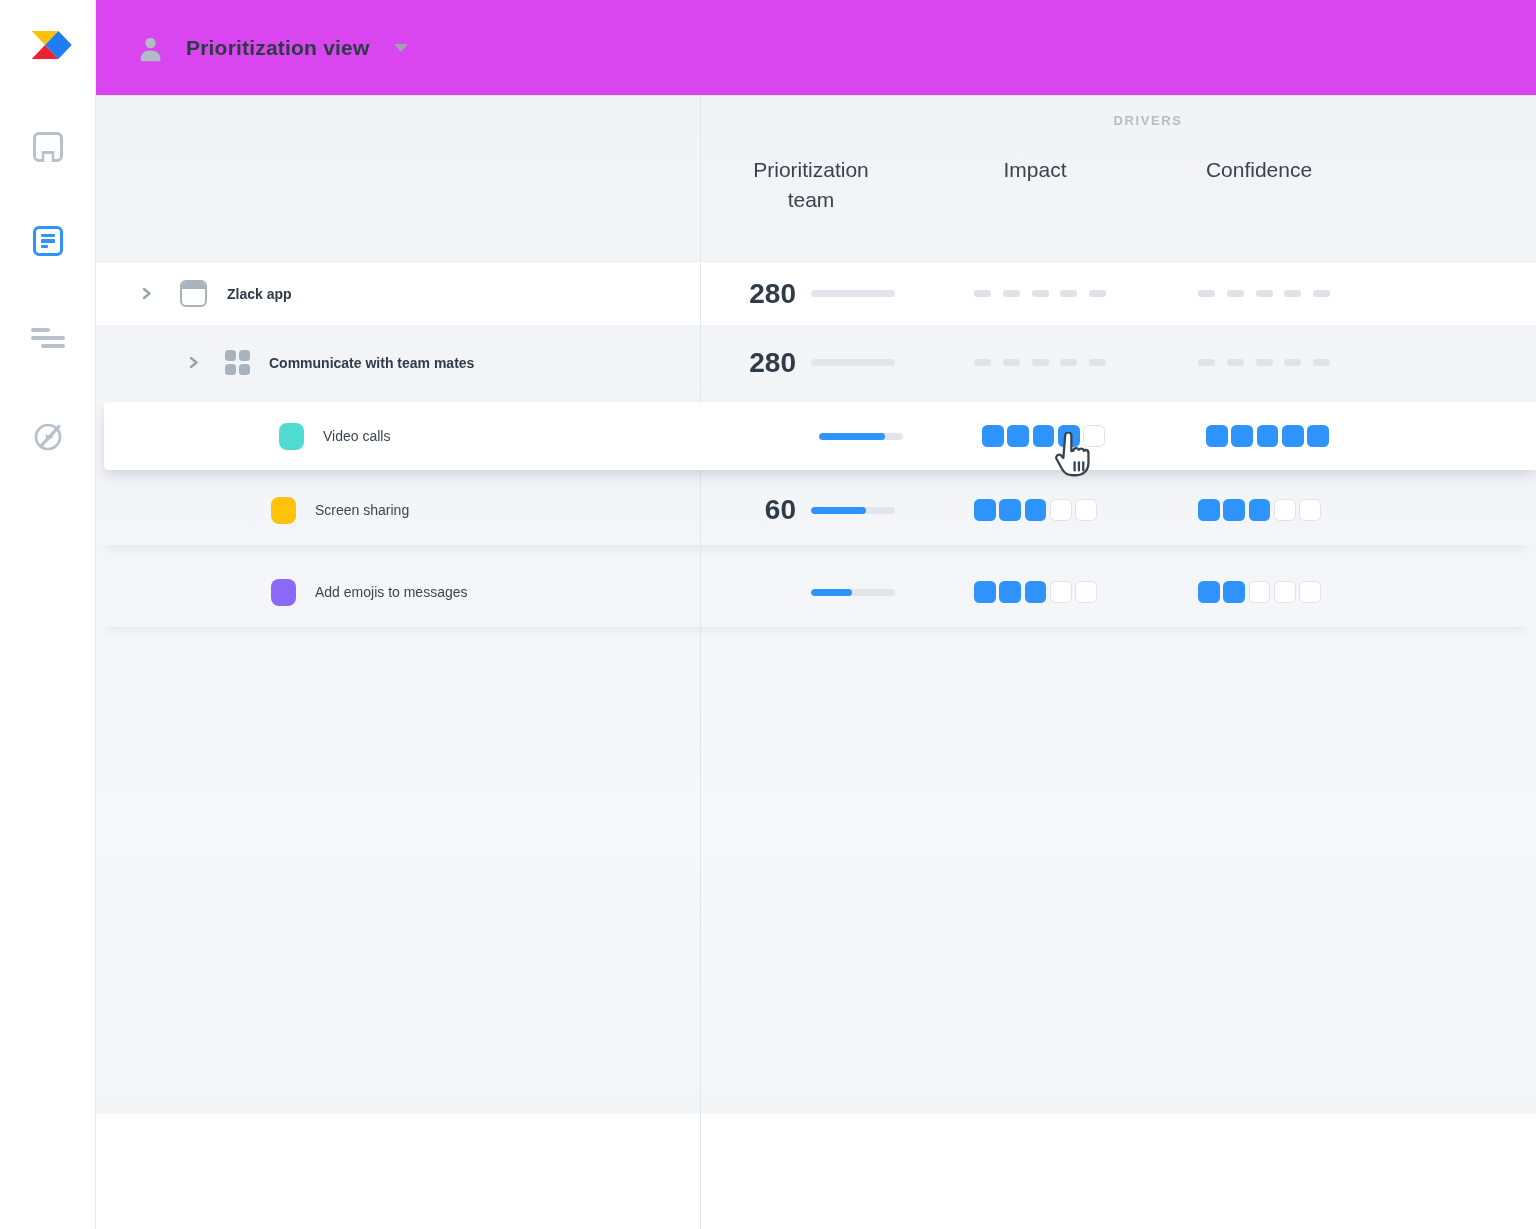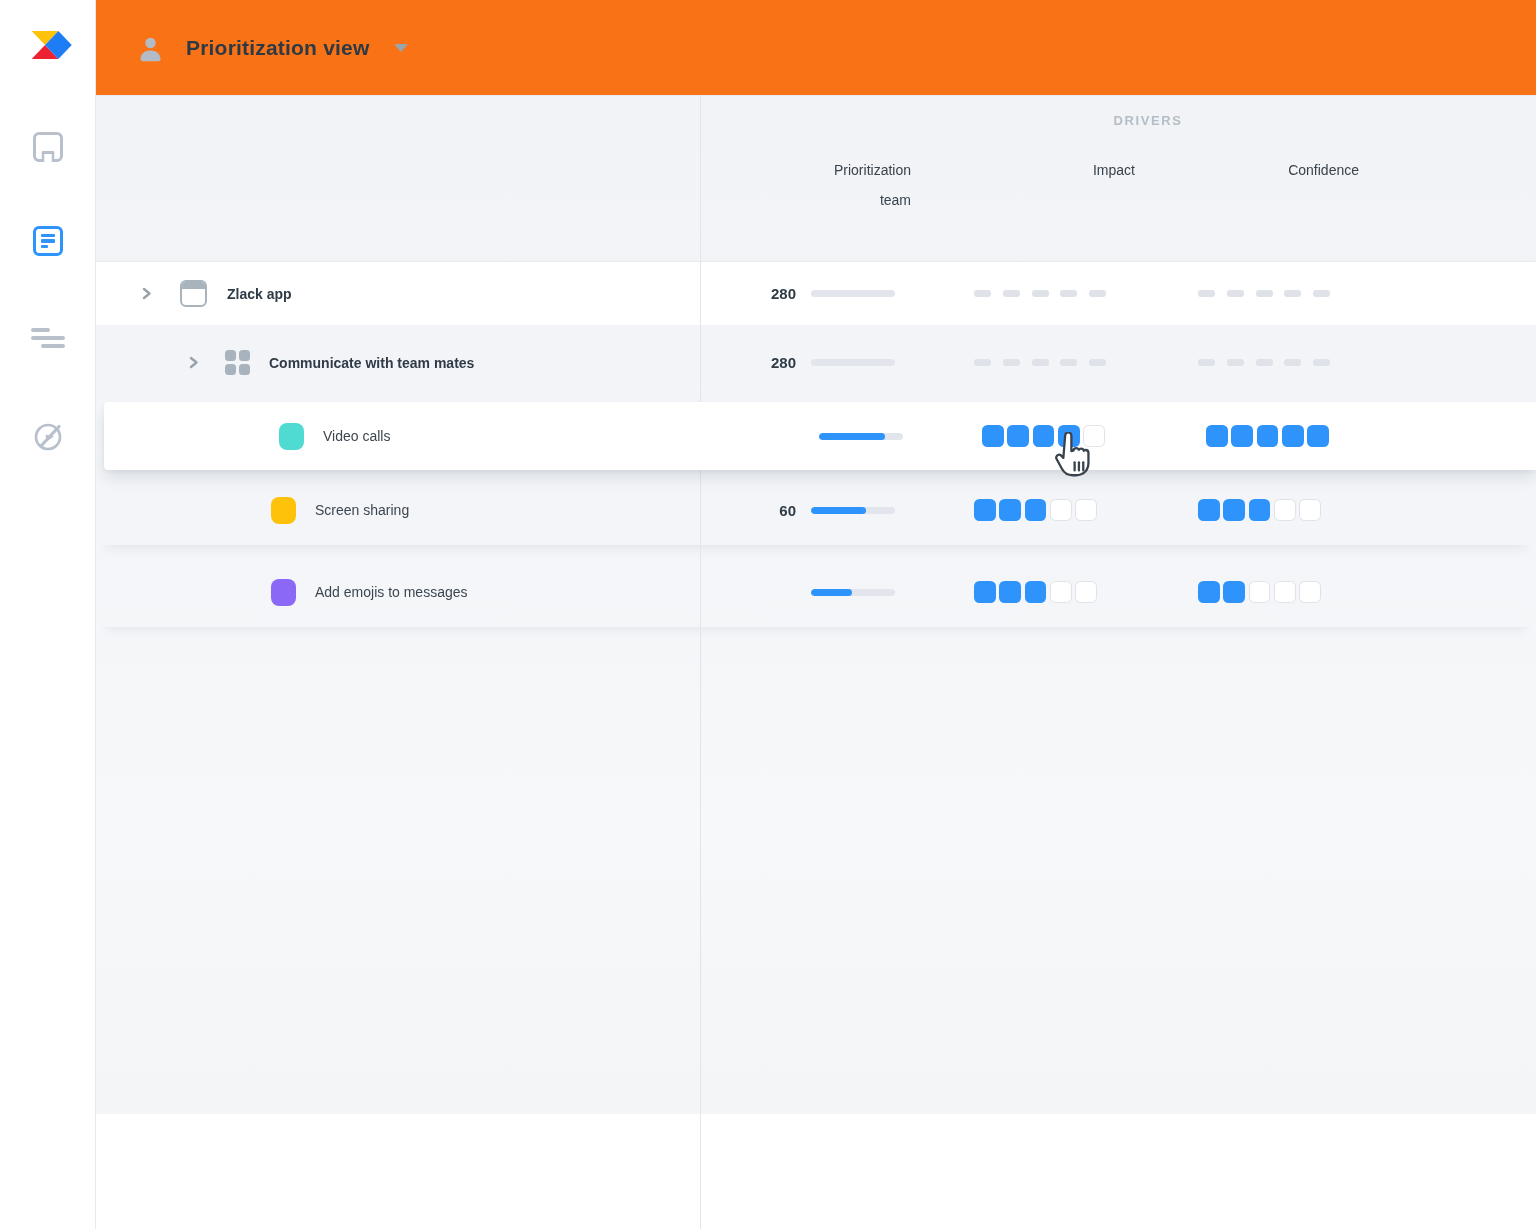--- a/index.html
+++ b/index.html
@@ -29,36 +29,36 @@
   .icon-doc i:nth-child(2){ top:10.4px; width:14px; }
   .icon-doc i:nth-child(3){ top:15.8px; width:7px; }
   
   .icon-road { position:relative; width:34px; height:22px; }
   .icon-road i { position:absolute; background:#b8c1cb; height:4.2px; border-radius:2px; display:block; }
   .icon-road i:nth-child(1){ top:0; left:0; width:19px; }
   .icon-road i:nth-child(2){ top:8px; left:0; width:34px; }
   .icon-road i:nth-child(3){ top:16px; left:10px; width:24px; }
 
   
-  .header { position:absolute; left:0; top:0; width:1536px; height:96px; background:#f97316;
+  .header { position:absolute; left:0; top:0; width:1536px; height:96px; background:#d946ef;
     border-bottom:1px solid #e7eaee; z-index:10; }
   .view-switcher { position:absolute; left:137px; top:0; height:96px; display:flex;
     align-items:center; gap:22px; cursor:pointer; }
   .page-title { font-size:21px; font-weight:700; color:#2d3944; letter-spacing:.2px; }
   .caret-down { width:0; height:0; border-left:7px solid transparent; border-right:7px solid transparent;
     border-top:8px solid #9aa4ae; border-radius:2px; margin-left:2px; }
 
   
   .content { position:absolute; left:96px; top:96px; width:1440px; height:1018px;
     background:linear-gradient(180deg,#f1f3f6 0%, #f3f5f8 40%, #f6f8fa 72%, #f3f5f7 100%); }
   .v-divider { position:absolute; left:604px; top:0; width:1px; height:1133px; background:#e2e5e9; z-index:2; }
 
   .drivers-label { position:absolute; left:952px; top:17px; width:200px; text-align:center;
     font-size:13px; font-weight:700; letter-spacing:1.6px; color:#b5bdc6; }
-  .col-head { position:absolute; font-size:14px; color:#39434d; text-align:right; line-height:30px; }
+  .col-head { position:absolute; font-size:21px; color:#39434d; text-align:center; line-height:30px; }
   .col-score { left:615px; top:59px; width:200px; }
   .col-impact { left:839px; top:59px; width:200px; }
   .col-confidence { left:1063px; top:59px; width:200px; }
 
   
   .row { position:absolute; left:0; width:1440px; }
   .row-product { top:166px; height:63px; background:#ffffff; z-index:1;
     box-shadow:0 -1px 0 rgba(40,55,75,.05); cursor:pointer; }
   .row-subgroup { top:229px; height:75px; cursor:pointer; }
   .row-feature-hl { top:306px; height:68px; left:8px; width:1432px; background:#ffffff; z-index:3;
@@ -66,21 +66,21 @@
   .row-feature-a { top:379px; height:70px; cursor:pointer; box-shadow:0 14px 10px -11px rgba(120,135,155,.14); }
   .row-feature-b { top:461px; height:70px; cursor:pointer; box-shadow:0 14px 10px -11px rgba(120,135,155,.12); }
   .row-feature-hl .in { position:absolute; left:-8px; top:0; width:1440px; height:100%; }
   .row .in { position:absolute; left:0; top:0; width:1440px; height:100%; }
 
   .cell { position:absolute; top:0; height:100%; display:flex; align-items:center; }
   .c-chevron { width:20px; justify-content:center; }
   .chev svg { display:block; }
   .c-label { font-size:14px; color:#3c4650; white-space:nowrap; }
   .bold .c-label { font-weight:700; color:#2f3b46; }
-  .c-score { width:140px; left:560px; justify-content:flex-end; font-size:15px; font-weight:700; color:#2f3b46; }
+  .c-score { width:140px; left:560px; justify-content:flex-end; font-size:28px; font-weight:700; color:#2f3b46; }
   .c-bar { left:715px; width:84px; }
   .bar-track { position:relative; width:84px; height:7px; border-radius:4px; background:#e2e6ec; overflow:hidden; }
   .bar-fill { position:absolute; left:0; top:0; height:100%; border-radius:4px; background:#2e93fb; }
   .c-drv { width:125px; gap:3.5px; }
   .c-impact { left:878px; } .c-conf { left:1102px; }
   .drv-cell { width:21.8px; height:22px; border-radius:5.5px; background:#2e93fb; cursor:pointer; flex:none; }
   .drv-cell.empty { background:#ffffff; border:1.6px solid #dfe3e9; }
   .drv-dash { width:17px; height:6.5px; border-radius:3px; background:#dfe3e9; flex:none; margin-right:8.3px; }
   .drv-dash:last-child { margin-right:0; }
 

